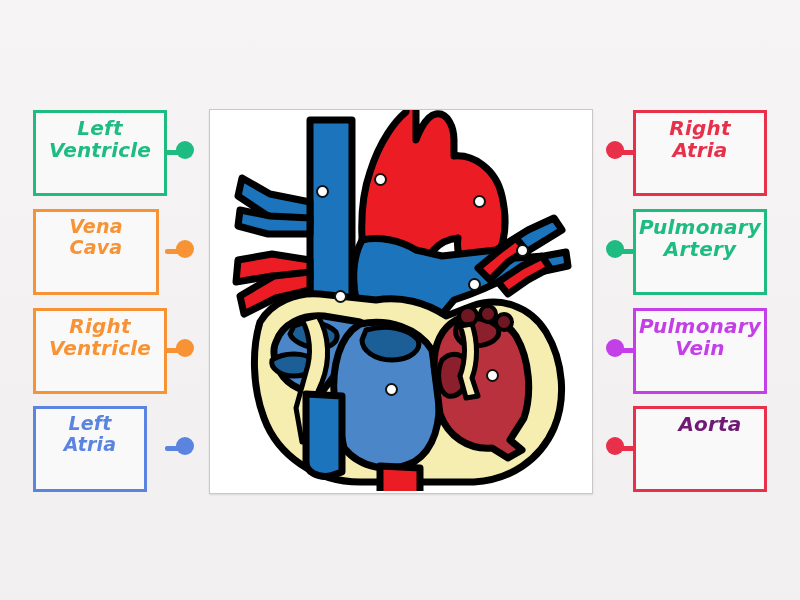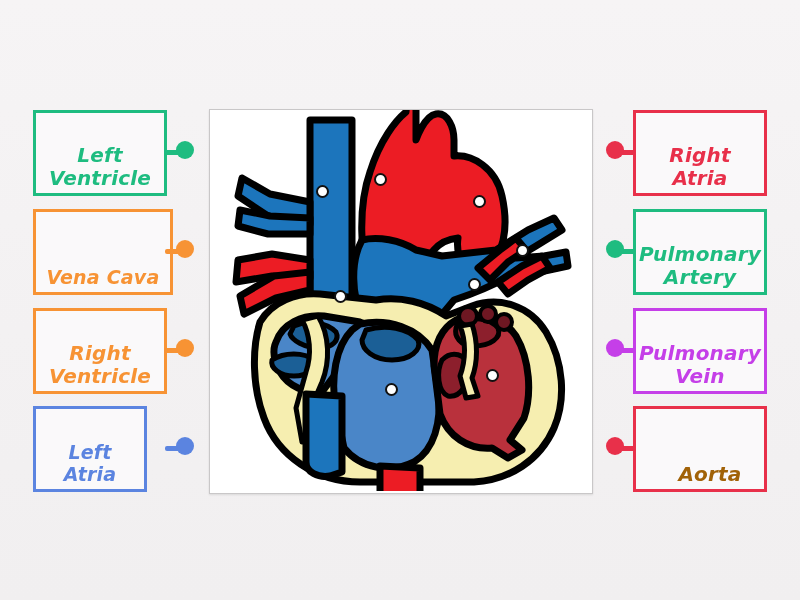--- a/index.html
+++ b/index.html
@@ -25,21 +25,21 @@
   }
 
   
   .card {
     position: absolute;
     box-sizing: border-box;
     background: #faf9fa;
     border-style: solid;
     border-width: 3px;
     display: flex;
-    align-items: flex-end;
+    align-items: flex-start;
     justify-content: center;
     text-align: center;
     padding: 4px 8px;
   }
   .card-text {
     font-family: "DejaVu Sans", sans-serif;
     font-style: italic;
     font-weight: bold;
     font-size: 20px;
     line-height: 1.12;
@@ -90,21 +90,21 @@
 
 <div id="stage">
 
   <div class="card" style="left: 33px; top: 110px; width: 134px; height: 86px; border-color: rgb(30, 188, 128); background: rgb(250, 249, 250);">
     <span class="card-text" style="color: rgb(30, 188, 128);">Left
 Ventricle</span>
   </div>
   <div class="conn" style="background: rgb(30, 188, 128); top: 150px; left: 165px; width: 21px;"></div>
   <div class="knob" style="background: rgb(30, 188, 128); left: 176px; top: 141px;"></div>
 
-  <div class="card small" style="left: 33px; top: 209px; width: 140px; height: 86px; border-color: rgb(247, 147, 52); background: rgb(250, 249, 250);">
+  <div class="card small" style="left: 33px; top: 209px; width: 126px; height: 86px; border-color: rgb(247, 147, 52); background: rgb(250, 249, 250);">
     <span class="card-text" style="color: rgb(247, 147, 52);">Vena Cava</span>
   </div>
   <div class="conn" style="background: rgb(247, 147, 52); top: 249px; left: 165px; width: 21px;"></div>
   <div class="knob" style="background: rgb(247, 147, 52); left: 176px; top: 240px;"></div>
 
   <div class="card" style="left: 33px; top: 308px; width: 134px; height: 86px; border-color: rgb(247, 147, 52); background: rgb(250, 249, 250);">
     <span class="card-text" style="color: rgb(247, 147, 52);">Right
 Ventricle</span>
   </div>
   <div class="conn" style="background: rgb(247, 147, 52); top: 348px; left: 165px; width: 21px;"></div>
@@ -131,21 +131,21 @@
   <div class="knob" style="background: rgb(30, 188, 128); left: 606px; top: 240px;"></div>
 
   <div class="card" style="left: 633px; top: 308px; width: 134px; height: 86px; border-color: rgb(197, 63, 232); background: rgb(250, 249, 250);">
     <span class="card-text" style="color: rgb(197, 63, 232);">Pulmonary
 Vein</span>
   </div>
   <div class="conn" style="background: rgb(197, 63, 232); top: 348px; left: 614px; width: 21px;"></div>
   <div class="knob" style="background: rgb(197, 63, 232); left: 606px; top: 339px;"></div>
 
   <div class="card" style="left: 633px; top: 406px; width: 134px; height: 86px; border-color: rgb(232, 48, 74); background: rgb(250, 249, 250);">
-    <span class="card-text" style="color: #a16207; margin-left: 20px;">Aorta</span>
+    <span class="card-text" style="color: #701a75; margin-left: 20px;">Aorta</span>
   </div>
   <div class="conn" style="background: rgb(232, 48, 74); top: 446px; left: 614px; width: 21px;"></div>
   <div class="knob" style="background: rgb(232, 48, 74); left: 606px; top: 437px;"></div>
 
   <div id="frame">
     <svg id="heart-svg" width="380" height="381" viewBox="0 0 380 381">
       <g stroke="#000000" stroke-width="7" stroke-linejoin="round" stroke-linecap="round">
 
         <path d="M100 10 L100 300 L142 300 L142 10 Z" fill="#1c75bc"></path>
 

